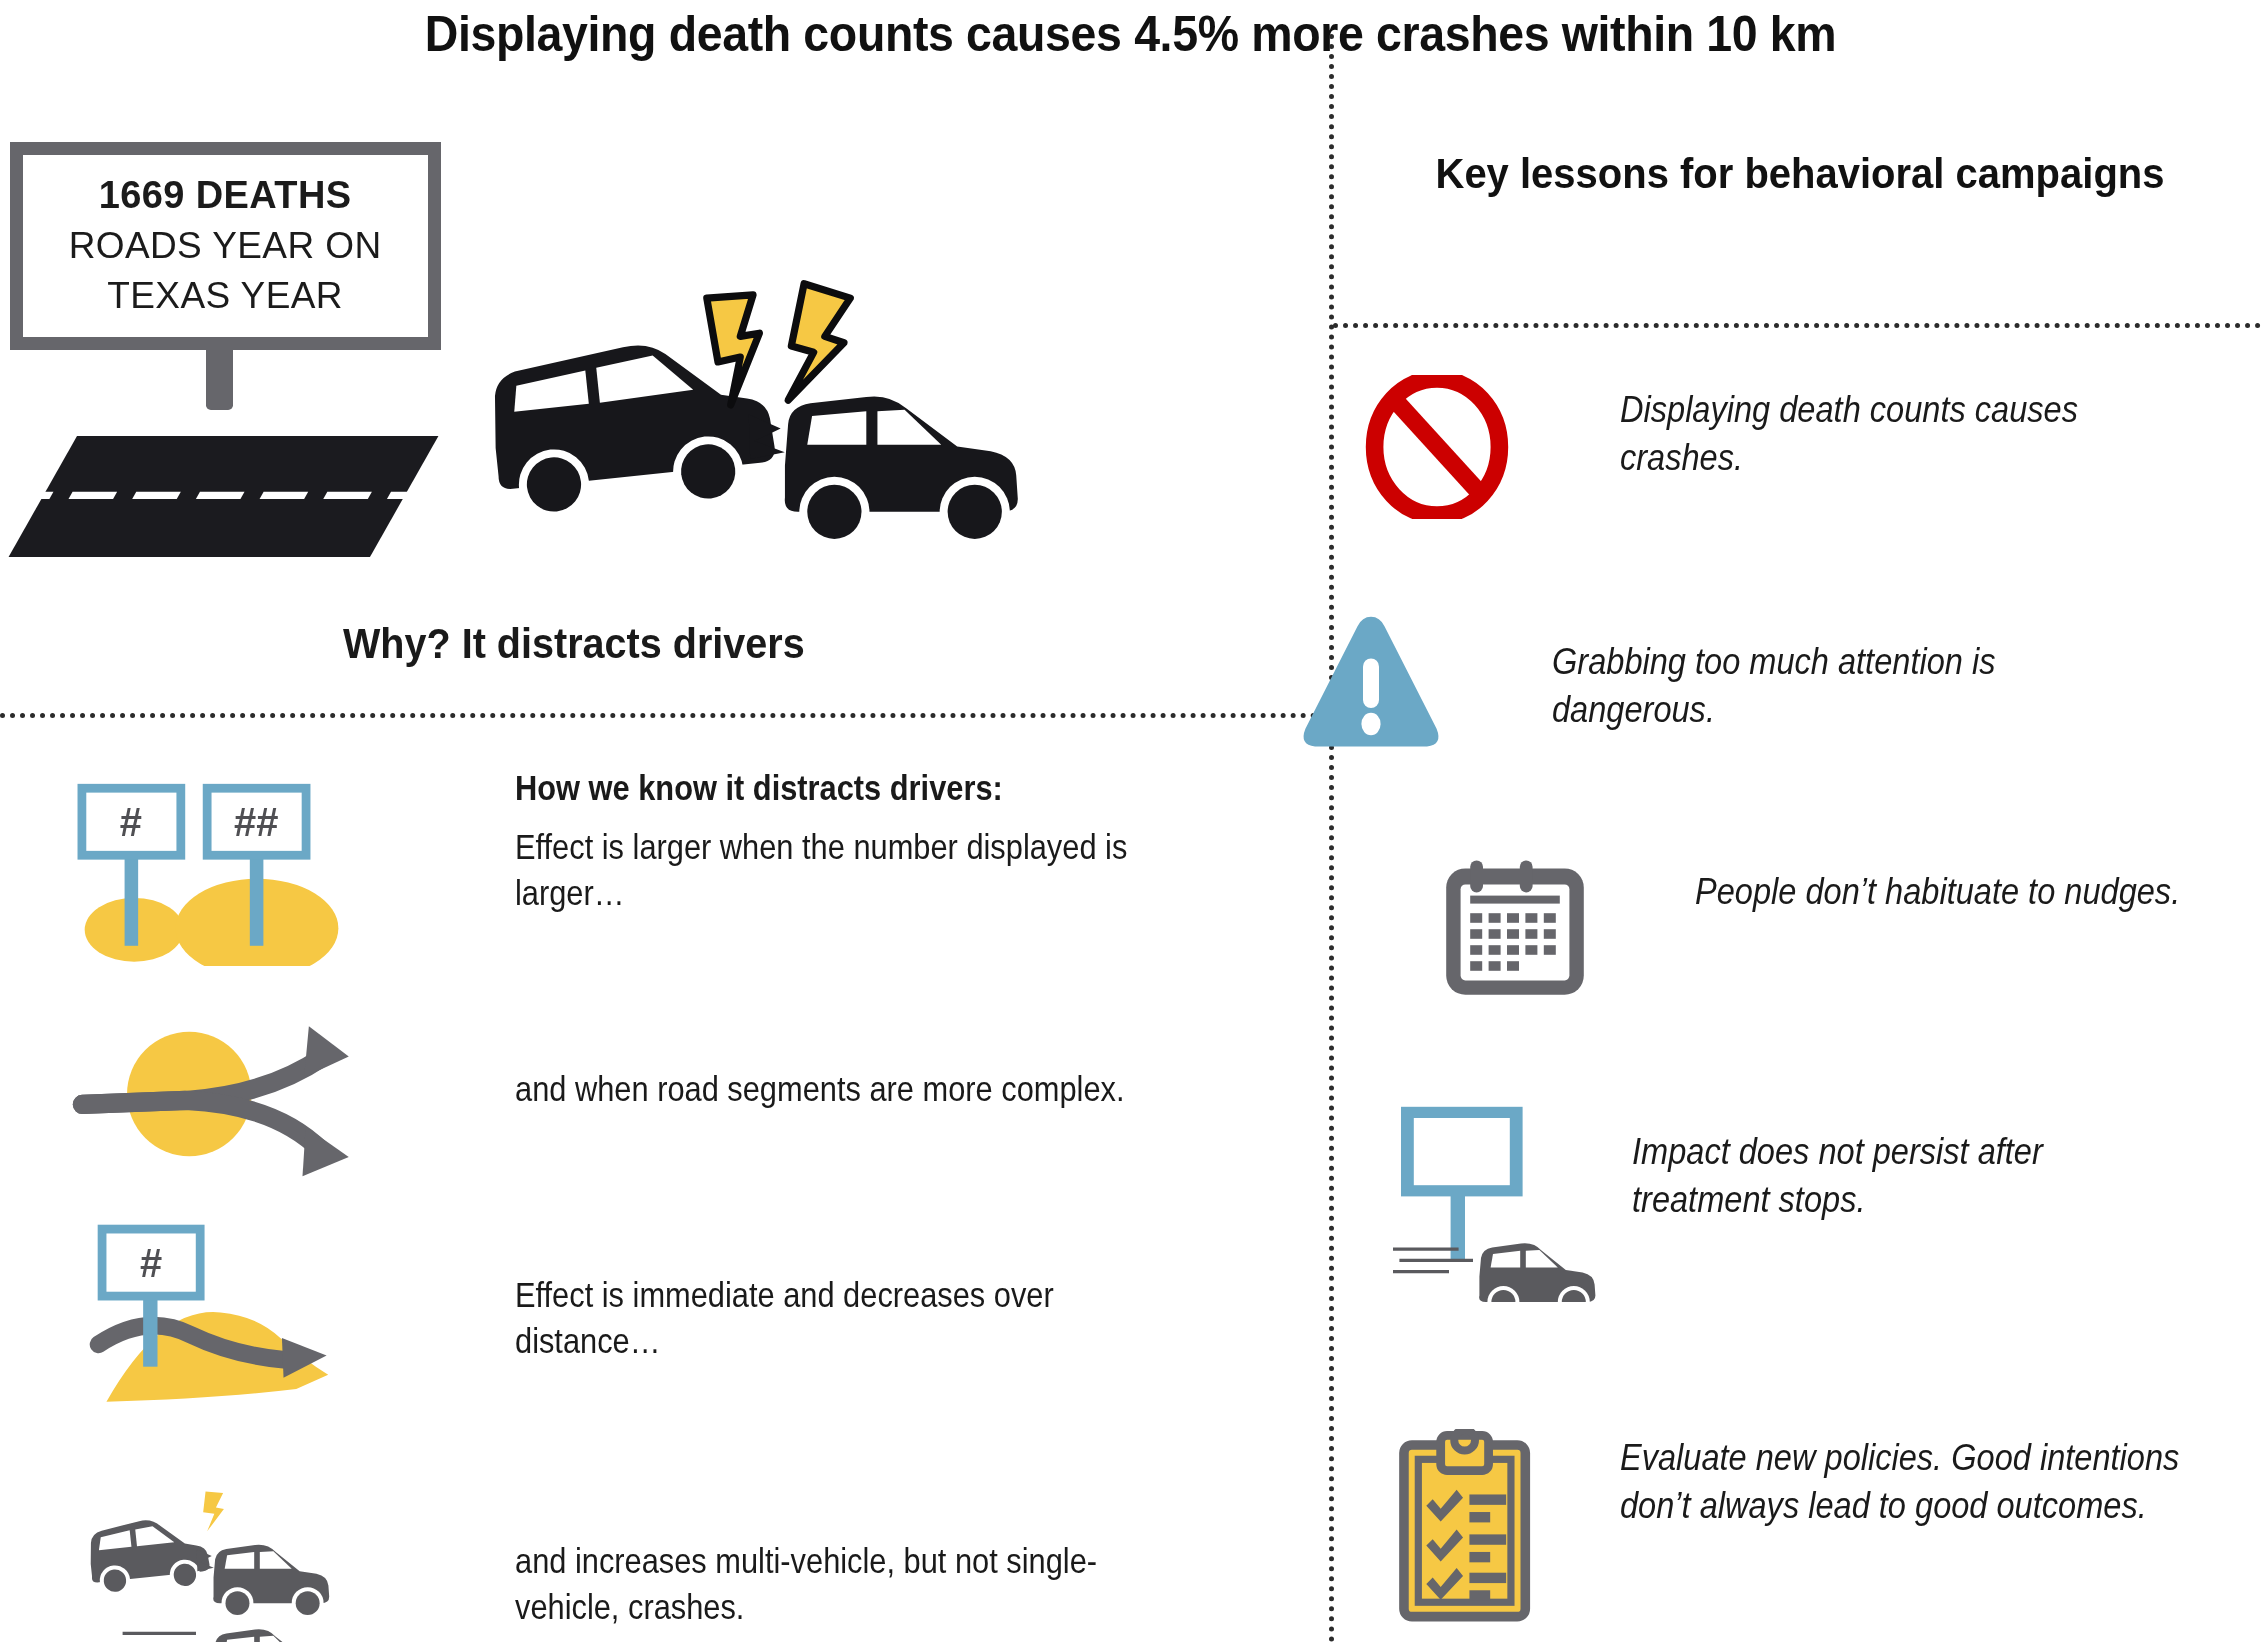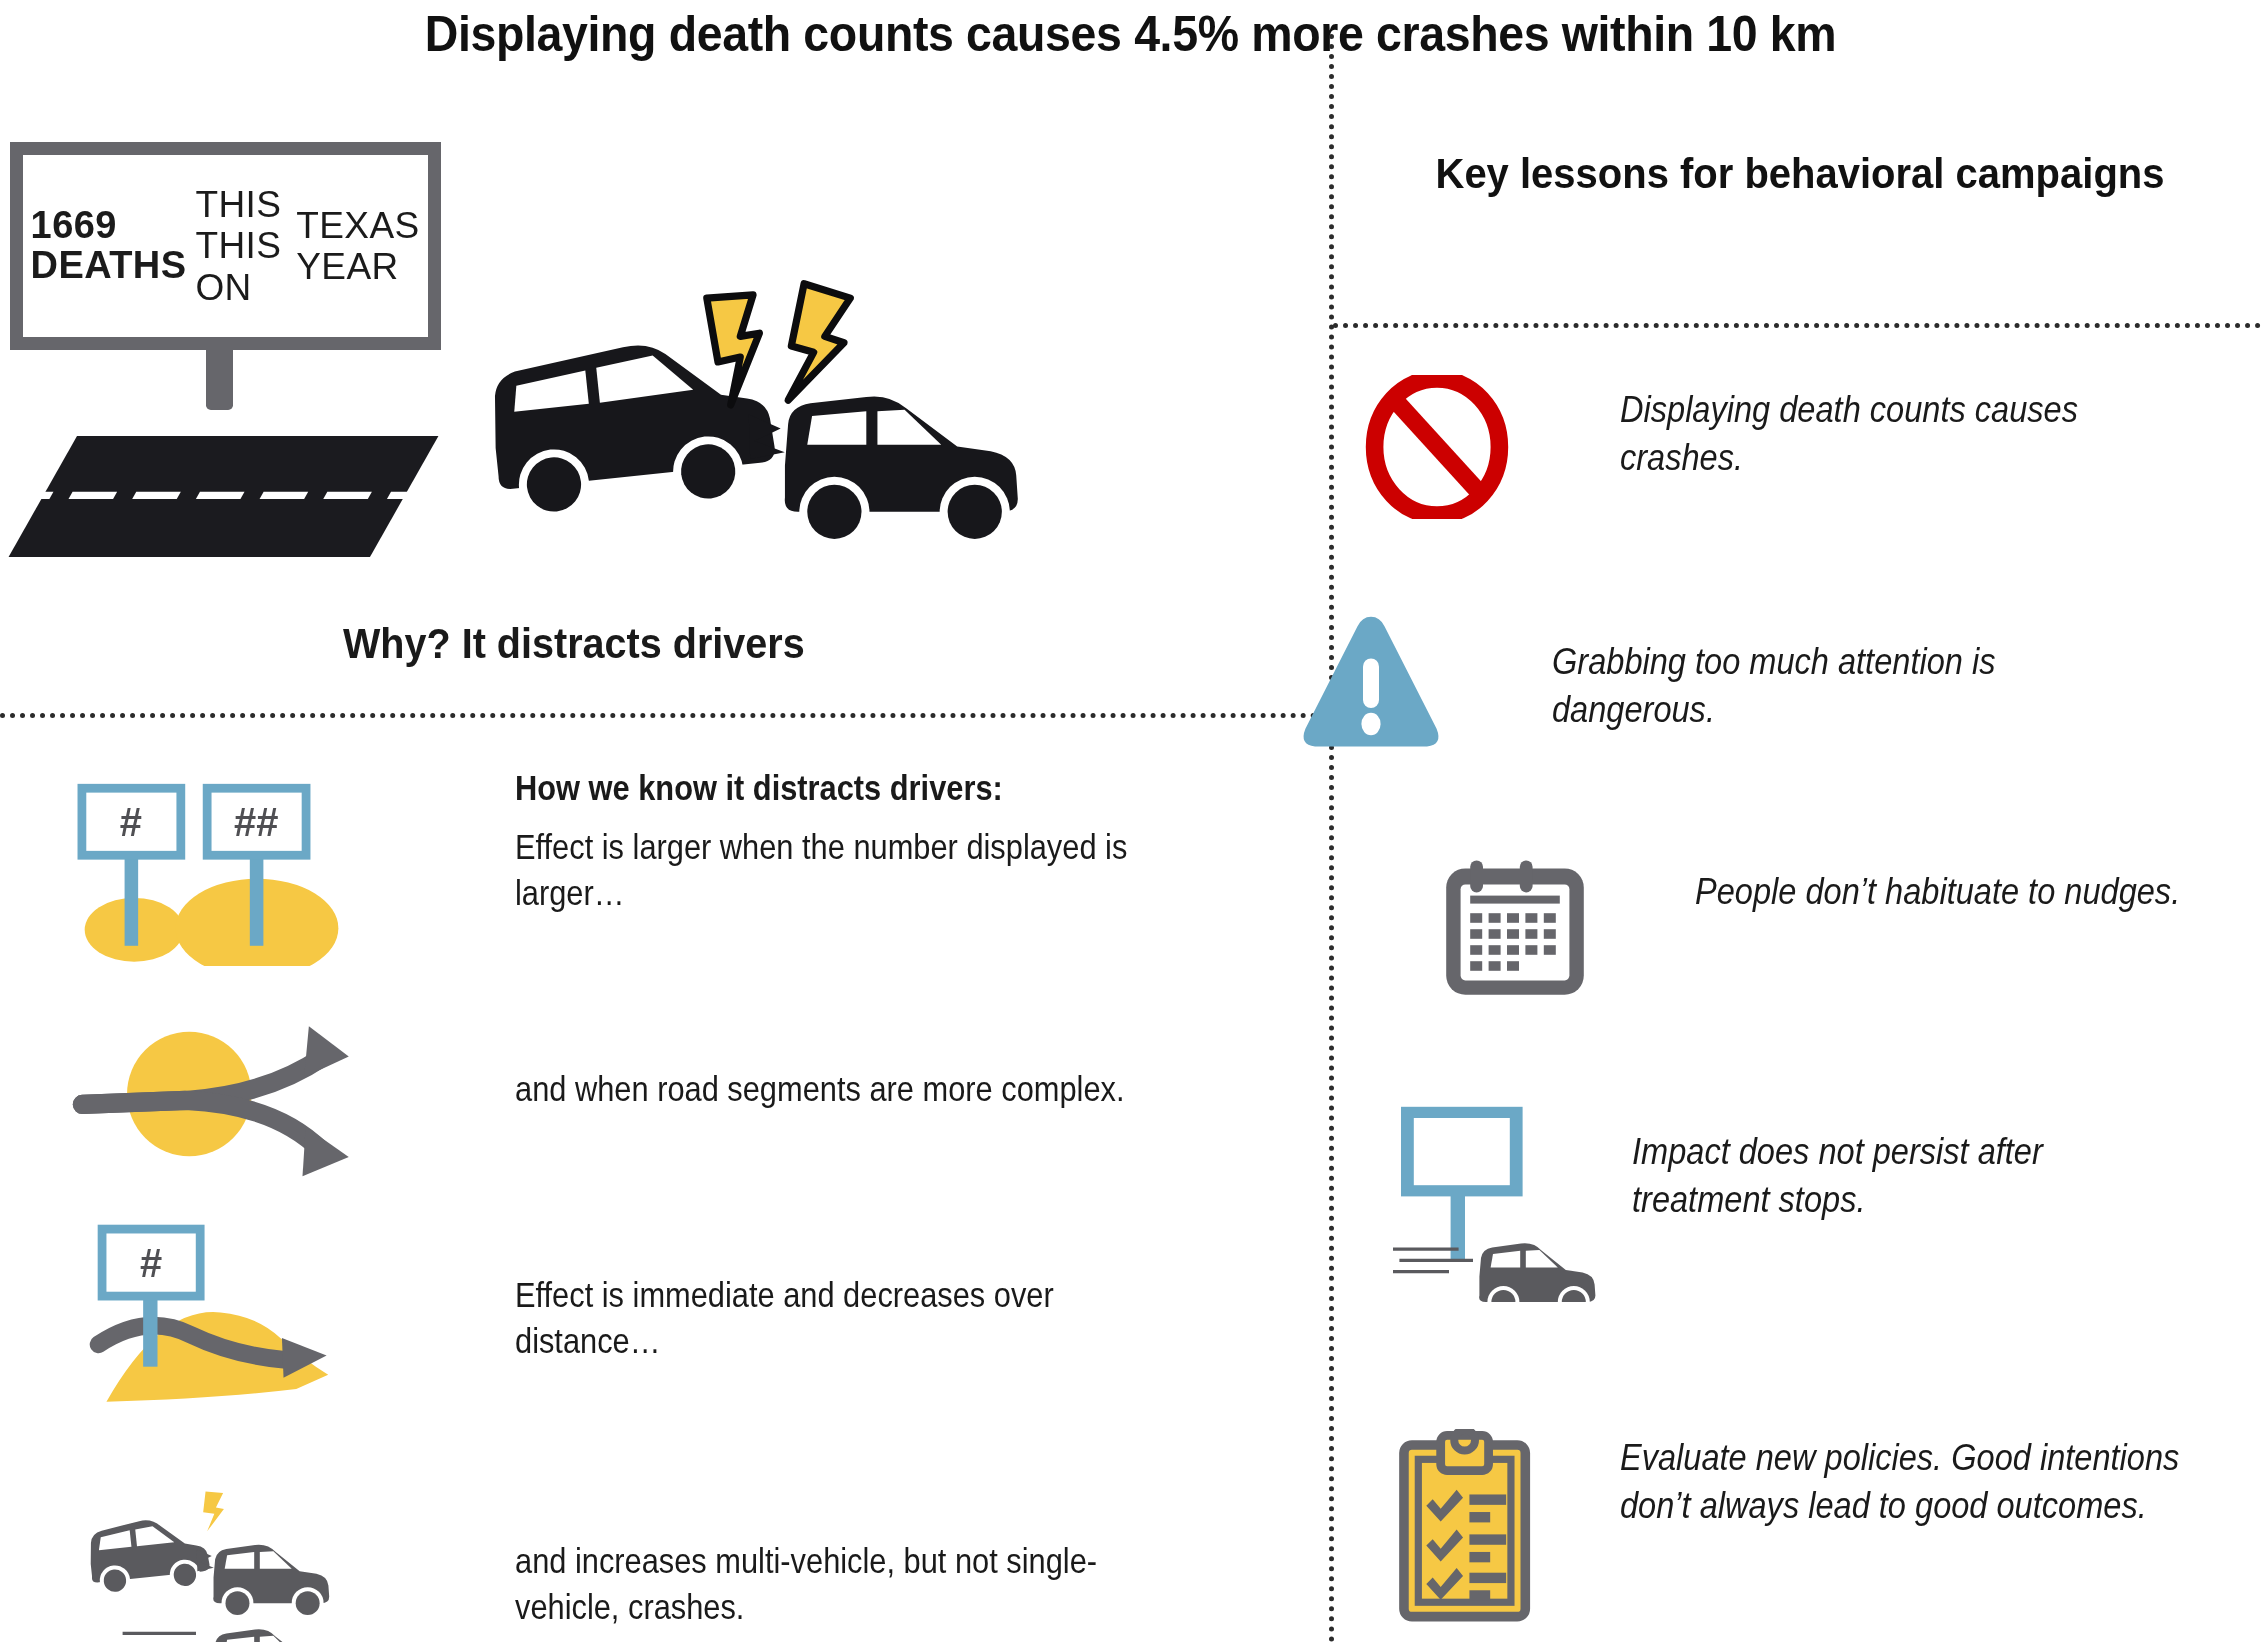--- a/index.html
+++ b/index.html
@@ -30,21 +30,21 @@
     position:absolute;width:0;
     border-left:5.6px dotted #2b2b2b;
   }
 
   
   #billboard{
     position:absolute;left:9.6px;top:142px;width:431px;height:208px;
     background:#ffffff;border:13.6px solid #66666b;box-sizing:border-box;
   }
   #billboard-inner{
-    position:absolute;inset:8px;border:0;display:flex;flex-direction:row;
+    position:absolute;inset:8px;border:0;display:flex;flex-direction:column;
     align-items:center;justify-content:center;gap:9px;
   }
   #bb-l1{font-size:38px;font-weight:bold;letter-spacing:0.4px;color:#1b1b1b;line-height:1.05;}
   #bb-l2,#bb-l3{font-size:37px;font-weight:400;letter-spacing:0.4px;color:#1b1b1b;line-height:1.12;}
   #billboard-post{
     position:absolute;left:206px;top:350px;width:27px;height:60px;background:#66666b;
     border-radius:0 0 4.8px 4.8px;
   }
   #road-slab{
     position:absolute;left:8px;top:436px;width:431px;height:121px;
@@ -95,21 +95,21 @@
 
 <div id="main-title">Displaying death counts causes 4.5% more crashes within 10 km</div>
 
 <div class="divider-v" style="left:1329px;top:34px;height:1609px;"></div>
 <div class="divider-h" style="left:0px;top:713px;width:1327px;"></div>
 <div class="divider-h" style="left:1333px;top:323px;width:928px;"></div>
 
 <div id="billboard">
   <div id="billboard-inner">
     <div id="bb-l1">1669 DEATHS</div>
-    <div id="bb-l2">THIS THIS ON</div>
+    <div id="bb-l2">ROADS YEAR ON</div>
     <div id="bb-l3">TEXAS YEAR</div>
   </div>
 </div>
 <div id="billboard-post"></div>
 
 <div id="road-slab">
   <svg width="431" height="121" viewBox="0 0 540 152">
     <polygon points="86,0 540,0 454,152 0,152" fill="#1B1B1F"></polygon>
     <g fill="#FFFFFF">
       <rect x="40" y="70" width="56" height="9" transform="skewX(-29.5)"></rect>

